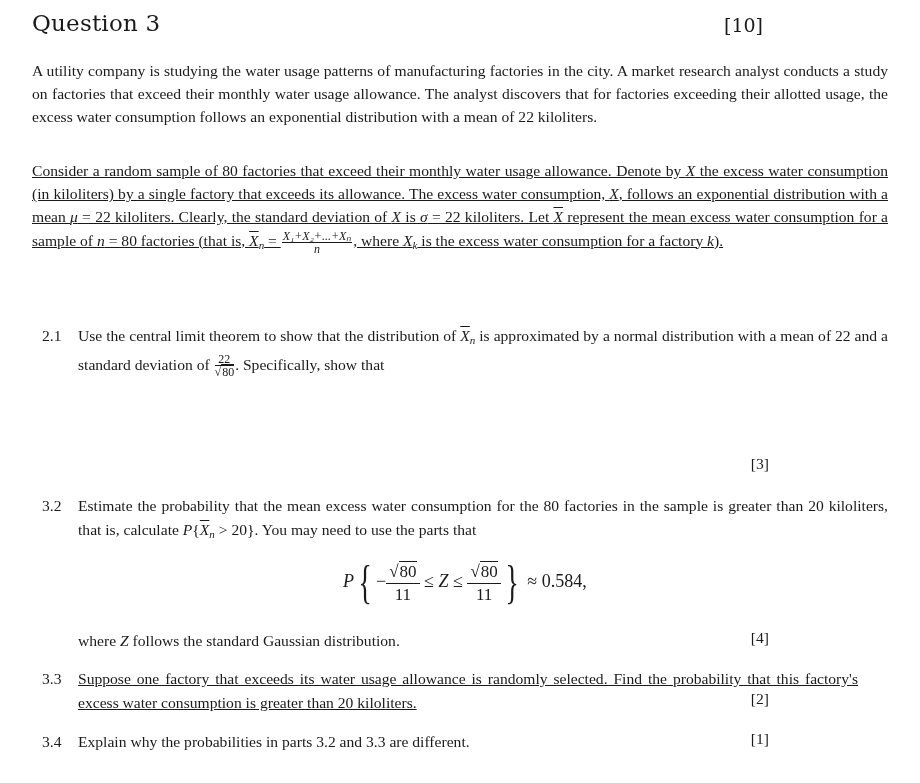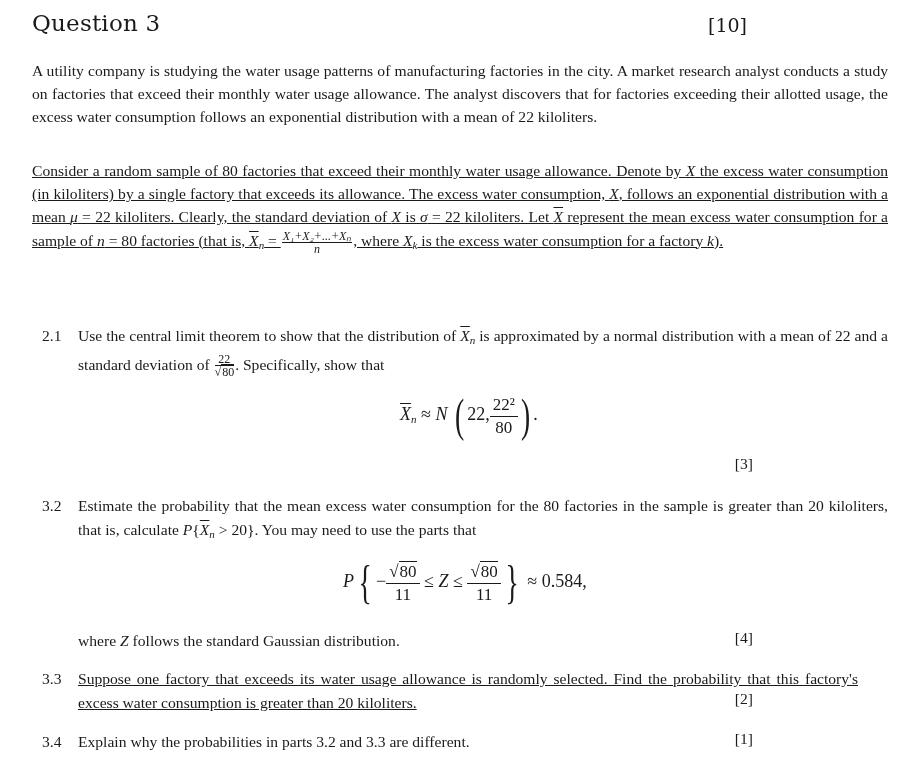--- a/index.html
+++ b/index.html
@@ -2,21 +2,21 @@
 <html><head>
 <meta charset="utf-8">
 <style>
   html, body { margin: 0; padding: 0; background: #ffffff; }
   body {
     width: 920px; height: 783px; overflow: hidden;
     font-family: "DejaVu Serif", "Liberation Serif", serif;
     color: #1a1a1a;
     position: relative;
   }
-  .page { position: absolute; left: 0; top: 0; width: 785px; height: 783px; }
+  .page { position: absolute; left: 0; top: 0; width: 785px; height: 783px; padding-left: 16px; }
   .title {
     position: absolute; left: 32px; top: 10px;
     font-size: 23px; font-weight: normal; letter-spacing: 0.2px;
   }
   .marks-total { position: absolute; right: 38px; top: 14px; font-size: 19px; }
   .para {
     position: absolute; left: 32px; width: 856px;
     font-size: 15.6px; line-height: 23.2px; text-align: justify;
     font-family: "Liberation Serif", serif;
   }
@@ -64,21 +64,20 @@
   <div class="marks-total">[10]</div>
 
   <div class="para p1">A utility company is studying the water usage patterns of manufacturing factories in the city. A market research analyst conducts a study on factories that exceed their monthly water usage allowance. The analyst discovers that for factories exceeding their allotted usage, the excess water consumption follows an exponential distribution with a mean of 22 kiloliters.</div>
 
   <div class="para p2"><span>Consider a random sample of 80 factories that exceed their monthly water usage allowance. Denote by </span><span class="it">X</span><span> the excess water consumption (in kiloliters) by a single factory that exceeds its allowance. The excess water consumption, </span><span class="it">X</span><span>, follows an exponential distribution with a mean </span><span class="it">μ</span><span> = 22 kiloliters. Clearly, the standard deviation of </span><span class="it">X</span><span> is </span><span class="it">σ</span><span> = 22 kiloliters. Let </span><span class="it ov">X</span><span> represent the mean excess water consumption for a sample of </span><span class="it">n</span><span> = 80 factories (that is, </span><span class="it ov">X</span><span class="sub">n</span><span> = </span><span class="frac"><span class="nu it">X₁+X₂+...+Xₙ</span><span class="de it">n</span></span><span>, where </span><span class="it">X</span><span class="sub">k</span><span> is the excess water consumption for a factory </span><span class="it">k</span><span>).</span></div>
 
   <div class="item i1">
     <span class="num">2.1</span>
     <div class="body"><span>Use the central limit theorem to show that the distribution of </span><span class="it ov">X</span><span class="sub">n</span><span> is approximated by a normal distribution with a mean of 22 and a standard deviation of </span><span class="frac"><span class="nu">22</span><span class="de">√<span class="sqrt">80</span></span></span><span>. Specifically, show that</span></div>
   </div>
-  <div class="display d1"><span class="it ov">X</span><span class="sub">n</span><span> ≈ </span><span class="it">N</span> <span class="big">(</span><span>22,</span><span class="bfrac"><span class="nu">22²</span><span class="de">80</span></span><span class="big">)</span><span>.</span></div>
   <div class="marks m31">[3]</div>
 
   <div class="item i2">
     <span class="num">3.2</span>
     <div class="body"><span>Estimate the probability that the mean excess water consumption for the 80 factories in the sample is greater than 20 kiloliters, that is, calculate </span><span class="it">P</span><span>{</span><span class="it ov">X</span><span class="sub">n</span><span> &gt; 20}</span><span>. You may need to use the parts that</span></div>
   </div>
   <div class="display d2"><span class="it">P</span><span class="big">{</span><span>−</span><span class="bfrac"><span class="nu">√<span class="sqrt">80</span></span><span class="de">11</span></span><span> ≤ </span><span class="it">Z</span><span> ≤ </span><span class="bfrac"><span class="nu">√<span class="sqrt">80</span></span><span class="de">11</span></span><span class="big">}</span><span> ≈ 0.584,</span></div>
   <div class="item" style="top:629px;">
     <div class="body"><span>where </span><span class="it">Z</span><span> follows the standard Gaussian distribution.</span></div>
   </div>

